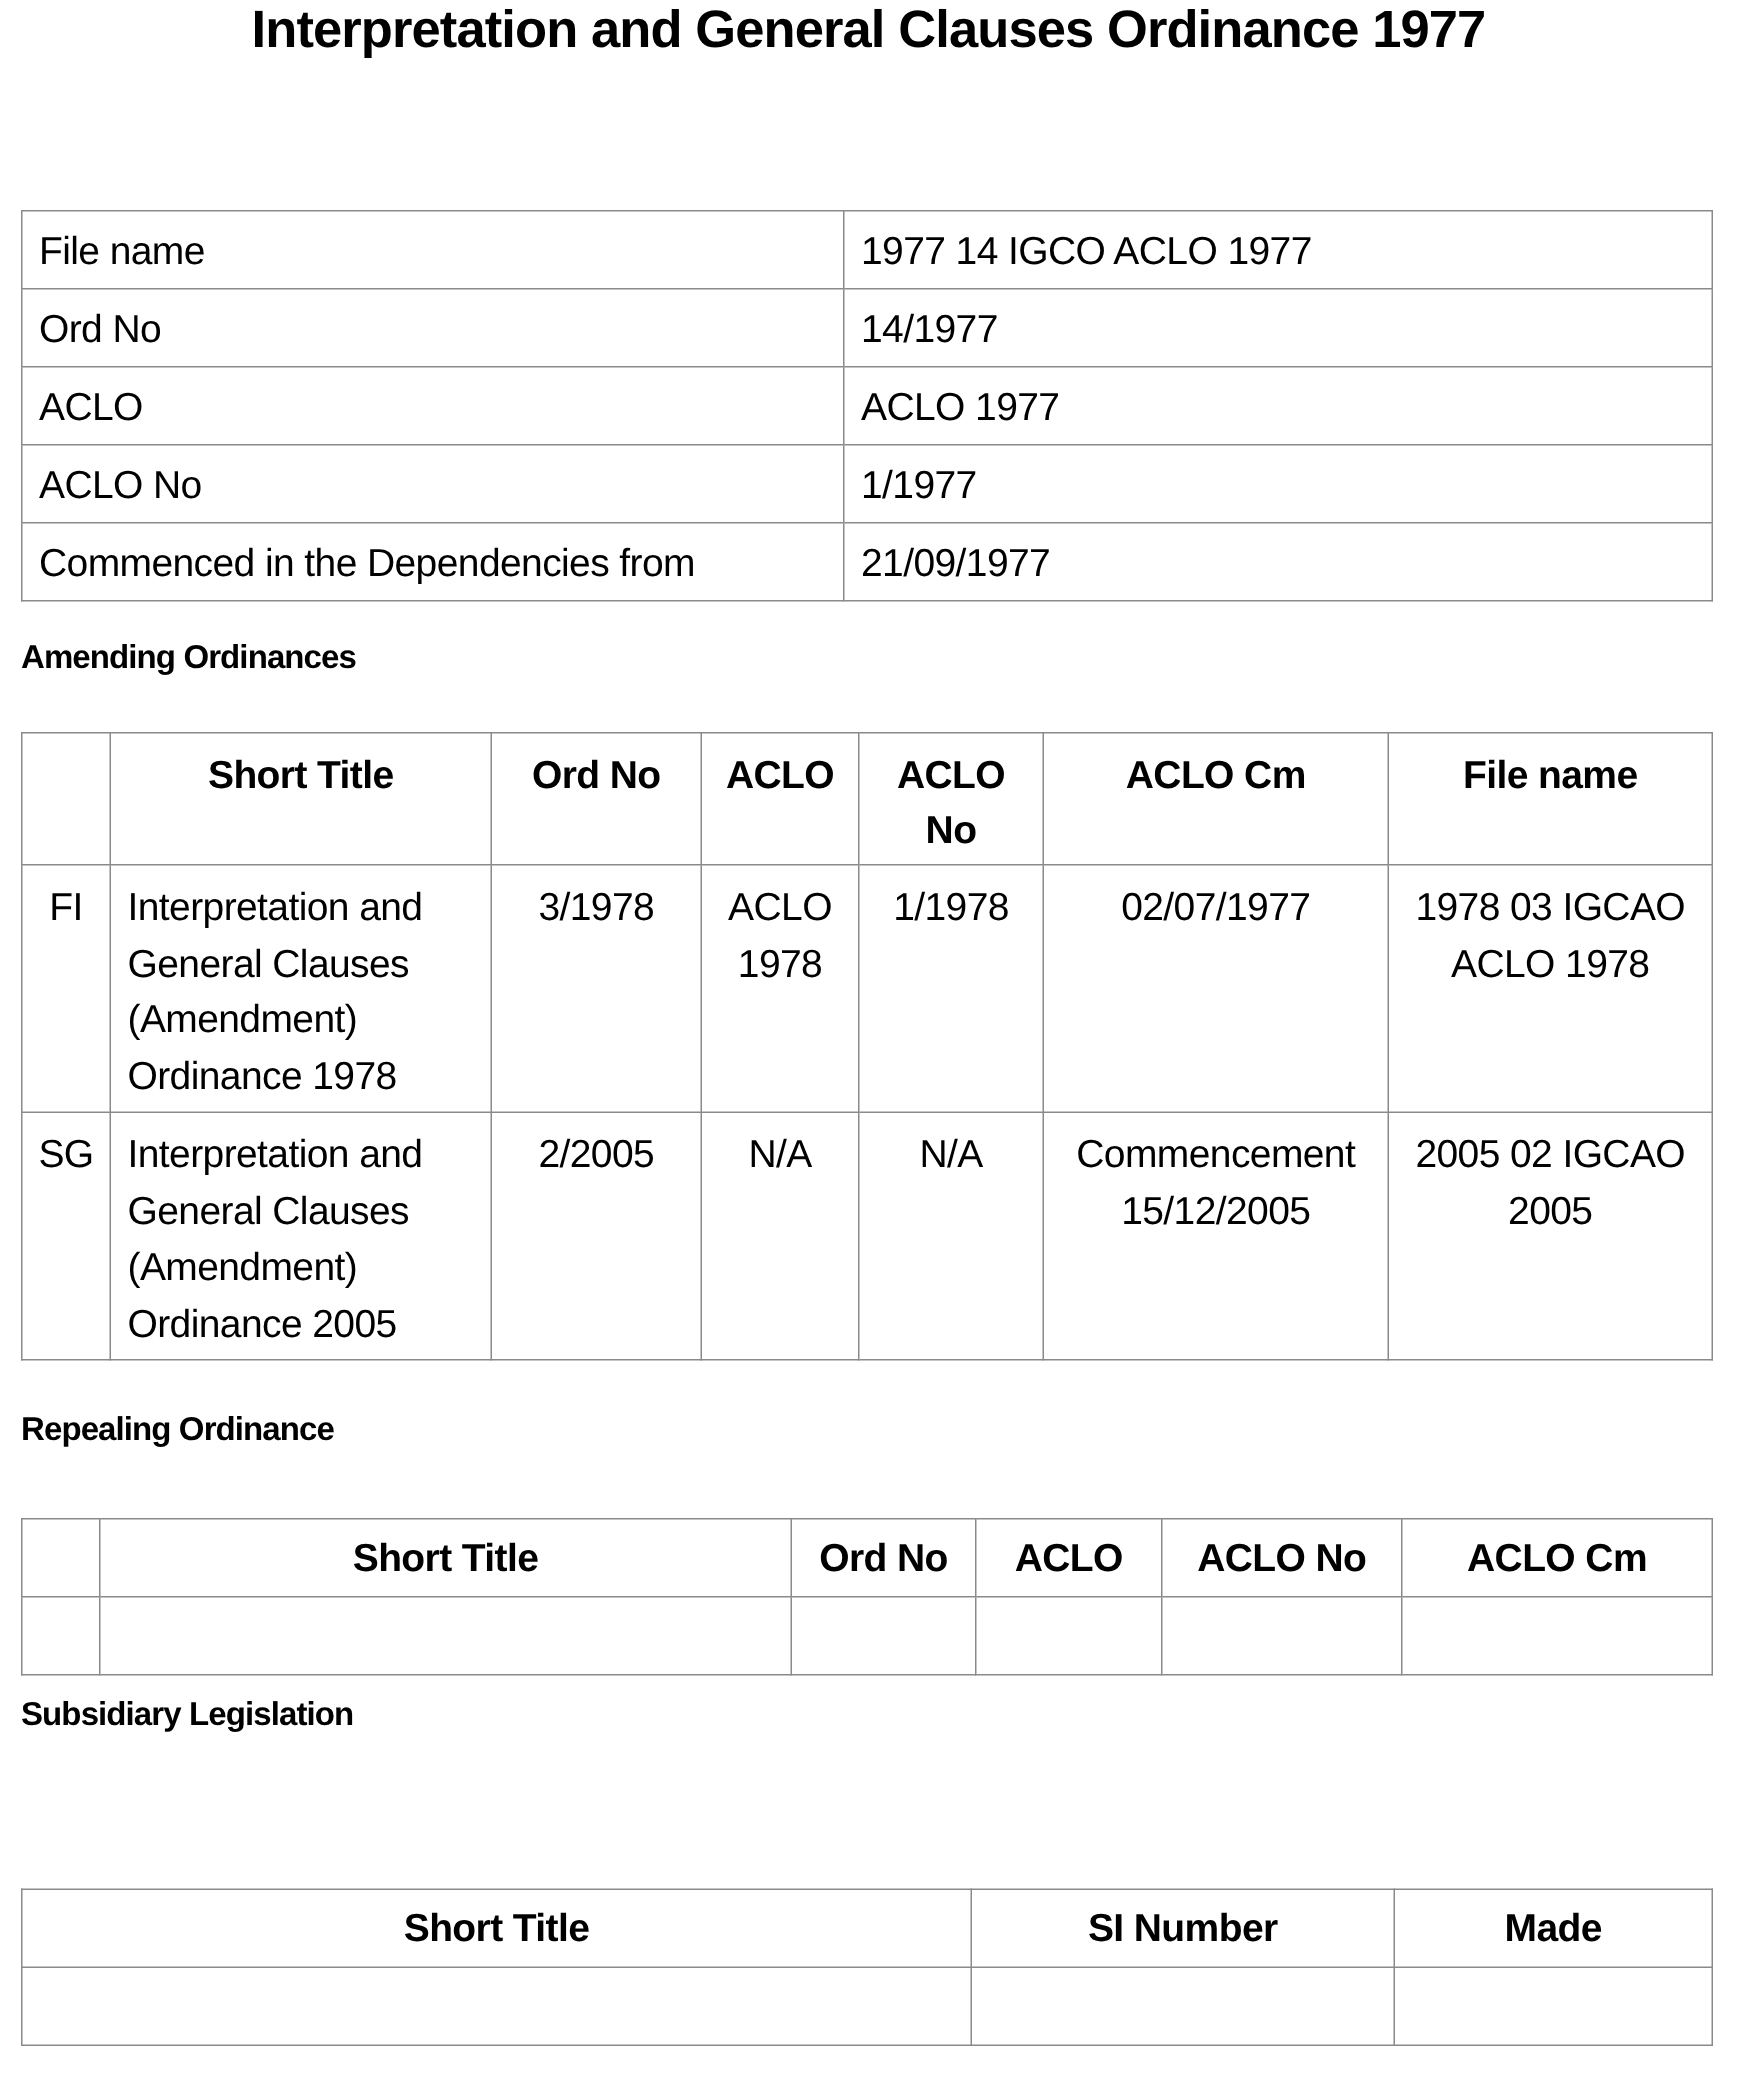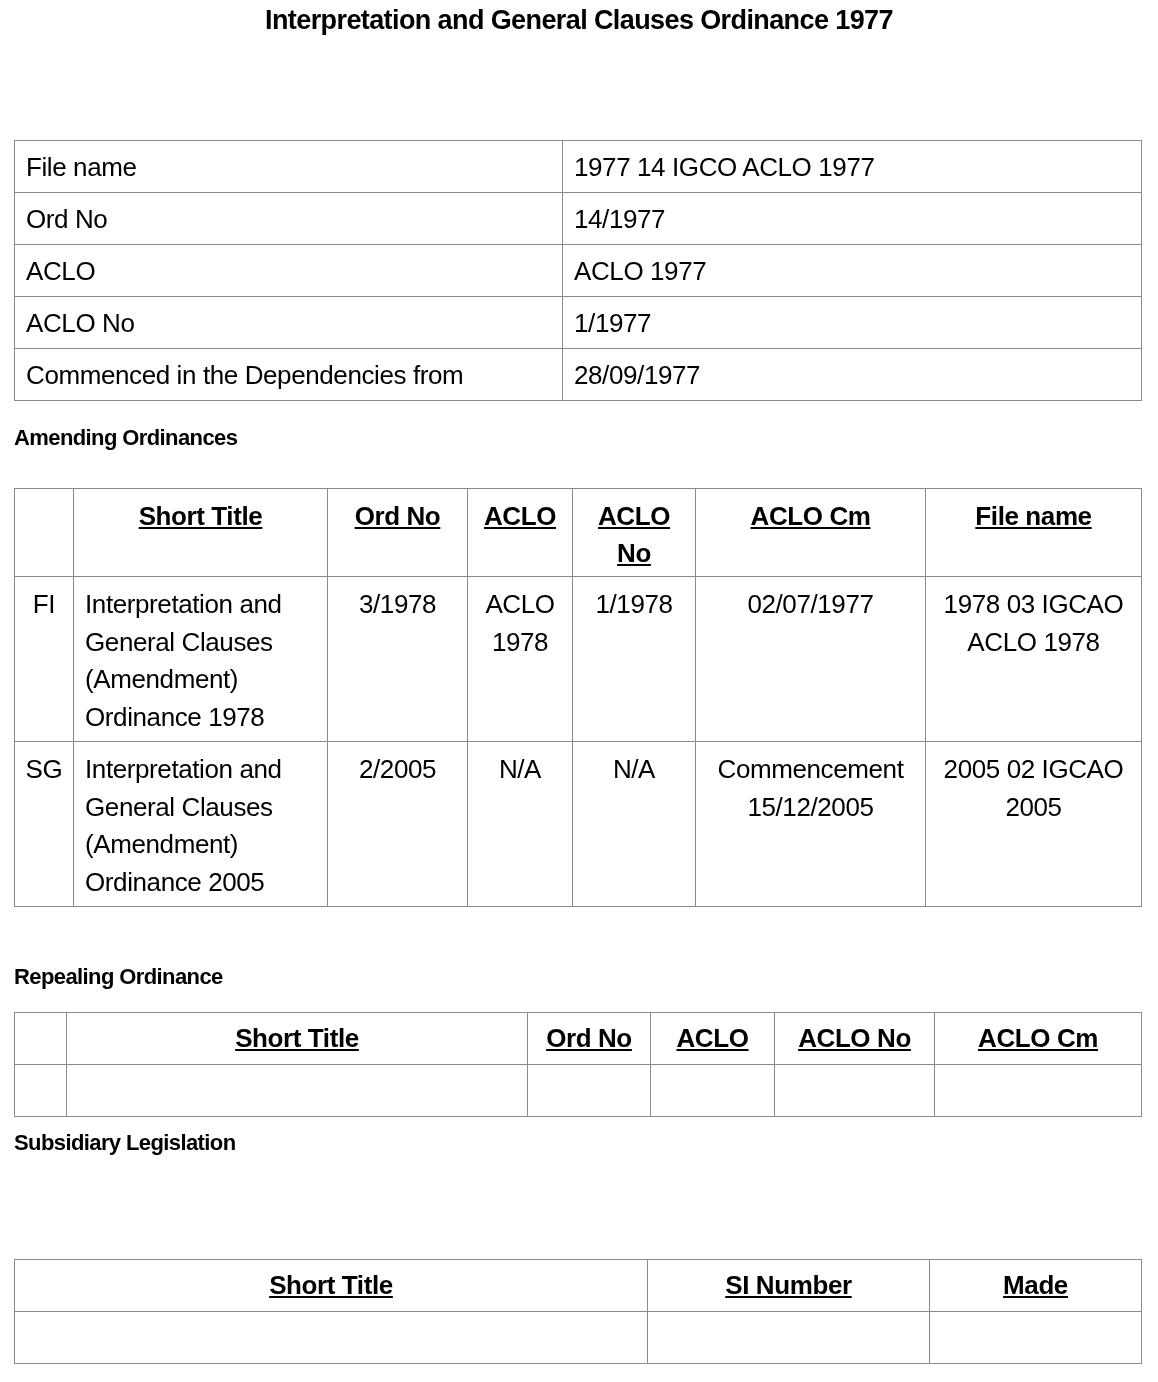--- a/index.html
+++ b/index.html
@@ -7,26 +7,26 @@
       width: 1158px;
       height: 1382px;
       position: relative;
       font-family: "Liberation Sans", "DejaVu Sans", sans-serif;
       color: #000000;
       font-size: 26px;
       overflow: hidden;
     }
     .doc-title {
       position: absolute; left: 0; top: 2px; width: 1158px;
-      text-align: center; font-weight: bold; font-size: 27px;
+      text-align: center; font-weight: bold; font-size: 35px;
       letter-spacing: -0.6px; line-height: 36px;
     }
     table { border-collapse: collapse; position: absolute; table-layout: fixed; }
     td, th { border: 1px solid #8a8a8a; font-weight: normal; letter-spacing: -0.4px; }
-    th { font-weight: bold; text-decoration: underline; }
+    th { font-weight: bold; }
     .section-heading {
       position: absolute; left: 14px; font-weight: bold; font-size: 22px;
       letter-spacing: -0.6px; line-height: 32px;
     }
 
     
     #info-table { left: 14px; top: 140px; width: 1127px; }
     #info-table td { height: 51px; padding: 0 0 0 11px; vertical-align: middle; line-height: 30px; }
 
     
@@ -69,21 +69,21 @@
     <tr>
       <td>ACLO</td>
       <td>ACLO 1977</td>
     </tr>
     <tr>
       <td>ACLO No</td>
       <td>1/1977</td>
     </tr>
     <tr>
       <td>Commenced in the Dependencies from</td>
-      <td>28/09/1977</td>
+      <td>21/09/1977</td>
     </tr>
   </tbody>
 </table>
 
 <div class="section-heading" style="top:422px;">Amending Ordinances</div>
 
 <table id="amending-table">
   <colgroup>
     <col style="width:59px">
       <col style="width:254px">
@@ -119,21 +119,21 @@
       <td class="title-cell">Interpretation and General Clauses (Amendment) Ordinance 2005</td>
       <td>2/2005</td>
       <td>N/A</td>
       <td>N/A</td>
       <td>Commencement 15/12/2005</td>
       <td style="padding-left:10px;padding-right:10px;">2005 02 IGCAO 2005</td>
     </tr>
   </tbody>
 </table>
 
-<div class="section-heading" style="top:937px;margin-top:24px;">Repealing Ordinance</div>
+<div class="section-heading" style="top:937px;">Repealing Ordinance</div>
 
 <table id="repealing-table">
   <colgroup>
     <col style="width:52px">
       <col style="width:461px">
       <col style="width:123px">
     <col style="width:124px">
       <col style="width:160px">
       <col style="width:207px">
   </colgroup>

